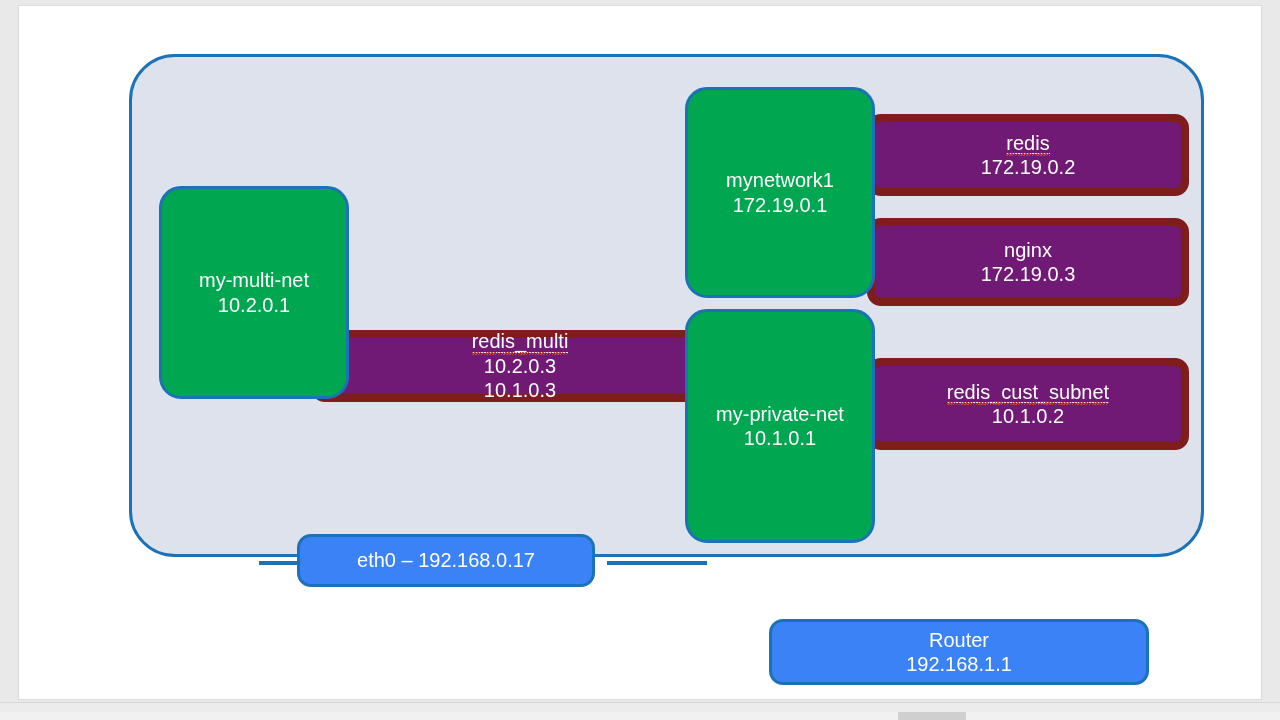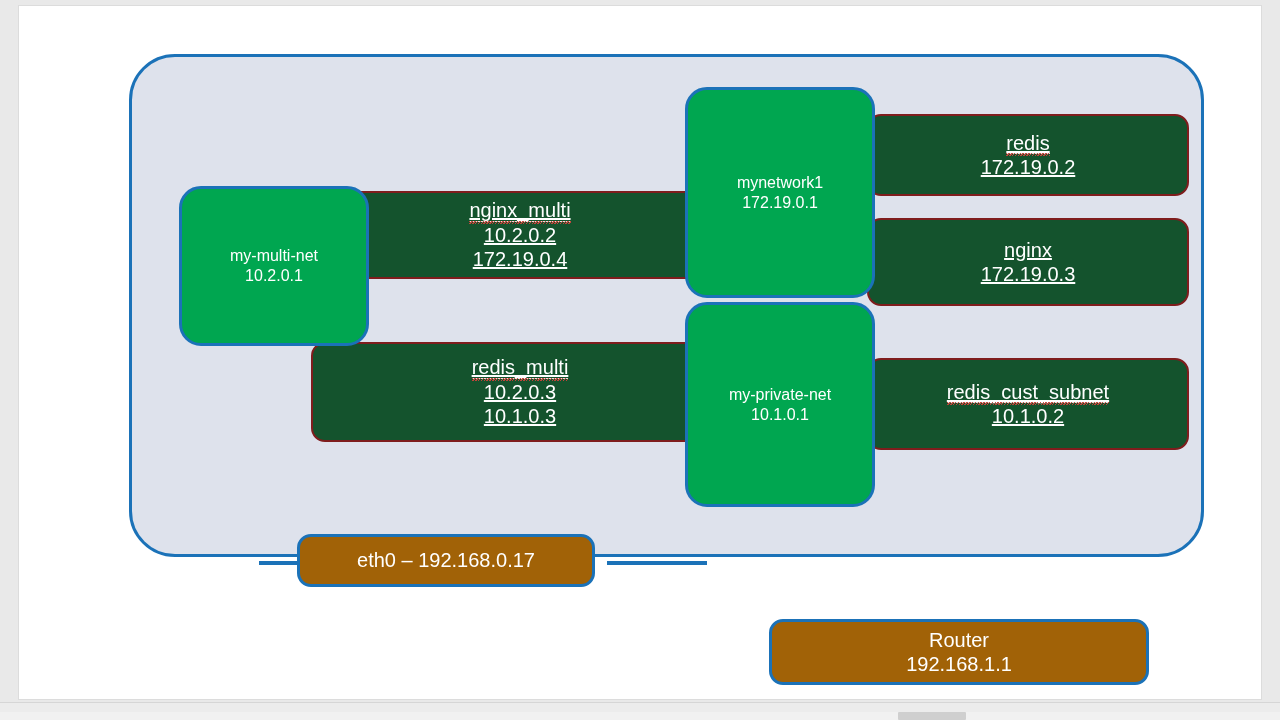--- a/index.html
+++ b/index.html
@@ -78,33 +78,32 @@
   .host-box {
     background: #dee2ec;
     border: 3px solid #1b72b8;
     border-radius: 46px;
   }
 
   .net-box {
     background: #00a650;
     border: 3px solid #1b72b8;
     border-radius: 22px;
-    font-size: 16px;
+    font-size: 20px;
   }
 
   .cont-box {
-    background: #14532d;
-    border: 2px solid #7f1d1d;
+    background: #701a75;
+    border: 8px solid #7f1d1d;
     border-radius: 14px;
     font-size: 20px;
-    text-decoration: underline;
   }
 
   .ext-box {
-    background: #a16207;
+    background: #3b82f6;
     border: 3px solid #1b72b8;
     border-radius: 14px;
     font-size: 20px;
   }
 
   .line {
     position: absolute;
     background: #1b72b8;
   }
 
@@ -149,58 +148,53 @@
 <div id="root">
 
   <div id="page">
 
     <div class="node host-box" style="left:110px; top:48px; width:1075px; height:503px;"></div>
 
     <div class="line" style="left:240px; top:555px; width:62px; height:4px;"></div>
 
     <div class="line" style="left:588px; top:555px; width:100px; height:4px;"></div>
 
-    <div class="node cont-box" style="left:292px; top:185px; width:418px; height:88px; z-index:2;">
-      <span class="line-1 misspelled">nginx_multi</span>
-      <span class="line-2">10.2.0.2</span>
-      <span class="line-3">172.19.0.4</span>
-    </div>
-
-    <div class="node cont-box" style="left:292px; top:324px; width:418px; height:100px; z-index:2;margin-top:12px;">
+
+    <div class="node cont-box" style="left:292px; top:324px; width:418px; height:72px; z-index:2;">
       <span class="line-1 misspelled">redis_multi</span>
       <span class="line-2">10.2.0.3</span>
       <span class="line-3">10.1.0.3</span>
     </div>
 
     <div class="node cont-box" style="left:848px; top:108px; width:322px; height:82px; z-index:2;">
       <span class="line-1 misspelled">redis</span>
       <span class="line-2">172.19.0.2</span>
     </div>
 
     <div class="node cont-box" style="left:848px; top:212px; width:322px; height:88px; z-index:2;text-align:center;">
       <span class="line-1">nginx</span>
       <span class="line-2">172.19.0.3</span>
     </div>
 
     <div class="node cont-box" style="left:848px; top:352px; width:322px; height:92px; z-index:2;">
       <span class="line-1 misspelled">redis_cust_subnet</span>
       <span class="line-2">10.1.0.2</span>
     </div>
 
-    <div class="node net-box" style="left:140px; top:180px; width:190px; height:160px; z-index:3;margin-left:20px;">
+    <div class="node net-box" style="left:140px; top:180px; width:190px; height:213px; z-index:3;">
       <span class="line-1">my-multi-net</span>
       <span class="line-2">10.2.0.1</span>
     </div>
 
     <div class="node net-box" style="left:666px; top:81px; width:190px; height:211px; z-index:3;">
       <span class="line-1">mynetwork1</span>
       <span class="line-2">172.19.0.1</span>
     </div>
 
-    <div class="node net-box" style="left:666px; top:296px; width:190px; height:205px; z-index:3;">
+    <div class="node net-box" style="left:666px; top:303px; width:190px; height:234px; z-index:3;">
       <span class="line-1">my-private-net</span>
       <span class="line-2">10.1.0.1</span>
     </div>
 
     <div class="node ext-box" style="left:278px; top:528px; width:298px; height:53px; z-index:4;">
       <span class="line-1">eth0 – 192.168.0.17</span>
     </div>
 
     <div class="node ext-box" style="left:750px; top:613px; width:380px; height:66px; z-index:4;">
       <span class="line-1">Router</span>

